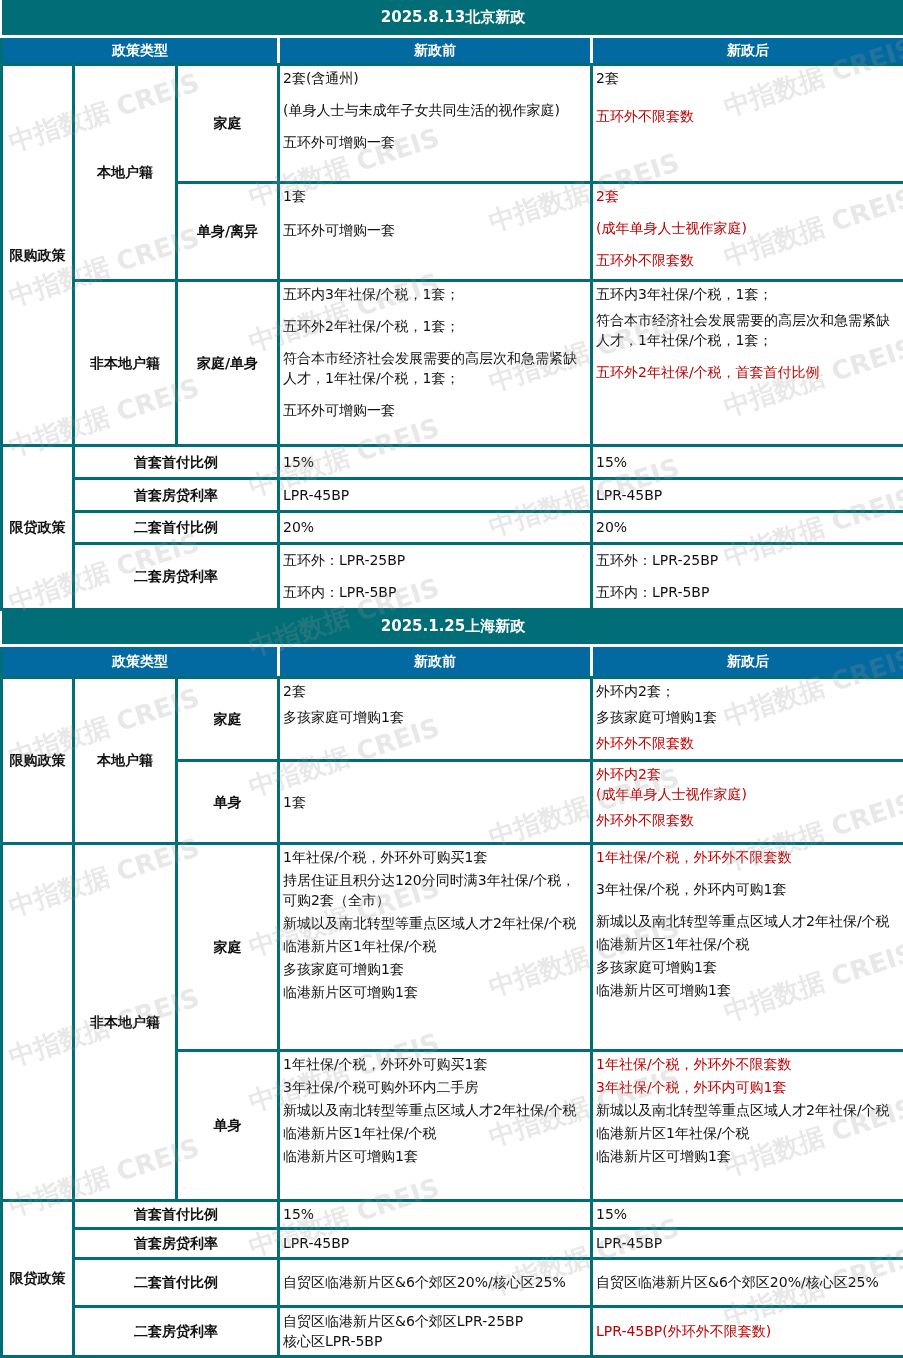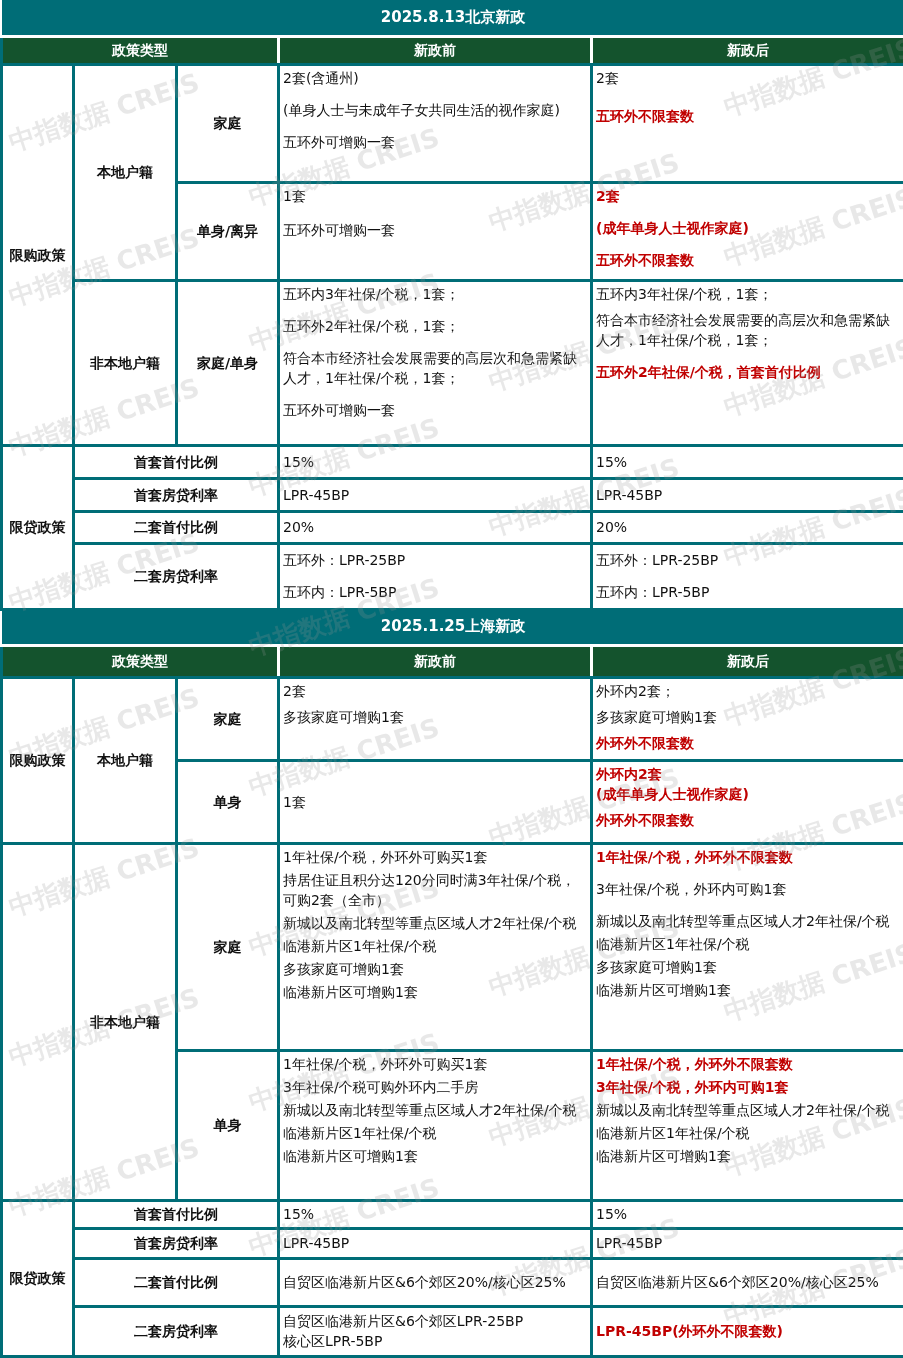--- a/index.html
+++ b/index.html
@@ -2,30 +2,30 @@
 <html><head>
 <meta charset="utf-8">
 <style>
   html, body { margin: 0; padding: 0; background: #ffffff; }
   body { width: 903px; height: 1358px; position: relative; overflow: hidden;
          font-family: "DejaVu Sans", "Liberation Sans", sans-serif; color: #111; }
   .tbl { position: absolute; left: 0; width: 903px; border-collapse: collapse; table-layout: fixed; }
   .tbl td { border: 3px solid #006d77; padding: 0; vertical-align: middle; font-size: 14px; line-height: 20px; }
   .title-row td { background: #006d77; color: #fff; font-weight: bold; text-align: center; font-size: 15px;
                   border-left: none; border-right: none; border-top: none; border-bottom: 3px solid #fff; }
-  .head-row td { background: #14532d; color: #fff; font-weight: bold; text-align: center; font-size: 14px;
+  .head-row td { background: #0369a1; color: #fff; font-weight: bold; text-align: center; font-size: 14px;
                  border-top: none; border-bottom: 3px solid #006d77; border-left: 3px solid #fff; border-right: 3px solid #fff; }
   .head-row td:first-child { border-left: 3px solid #006d77; }
   .head-row td:last-child { border-right: 3px solid #4c1d95; }
   .lbl { text-align: center; font-weight: bold; font-size: 14px; }
   .val { padding: 2px 3px !important; vertical-align: top !important; }
   .val.mid { vertical-align: middle !important; }
   .line { display: block; }
   .sp { margin-bottom: 12px; }
-  .red { color: #c00000; font-weight: bold; }
+  .red { color: #c00000; font-weight: normal; }
   .watermarks { position: absolute; inset: 0; pointer-events: none; }
   .wm { position: absolute; color: rgba(150,150,150,0.22); font-size: 26px; font-weight: bold;
         transform: rotate(-18deg); white-space: nowrap; }
 </style>
 </head>
 <body>
 
 <table class="tbl" style="top:0;">
   <colgroup>
       <col style="width:72px">

